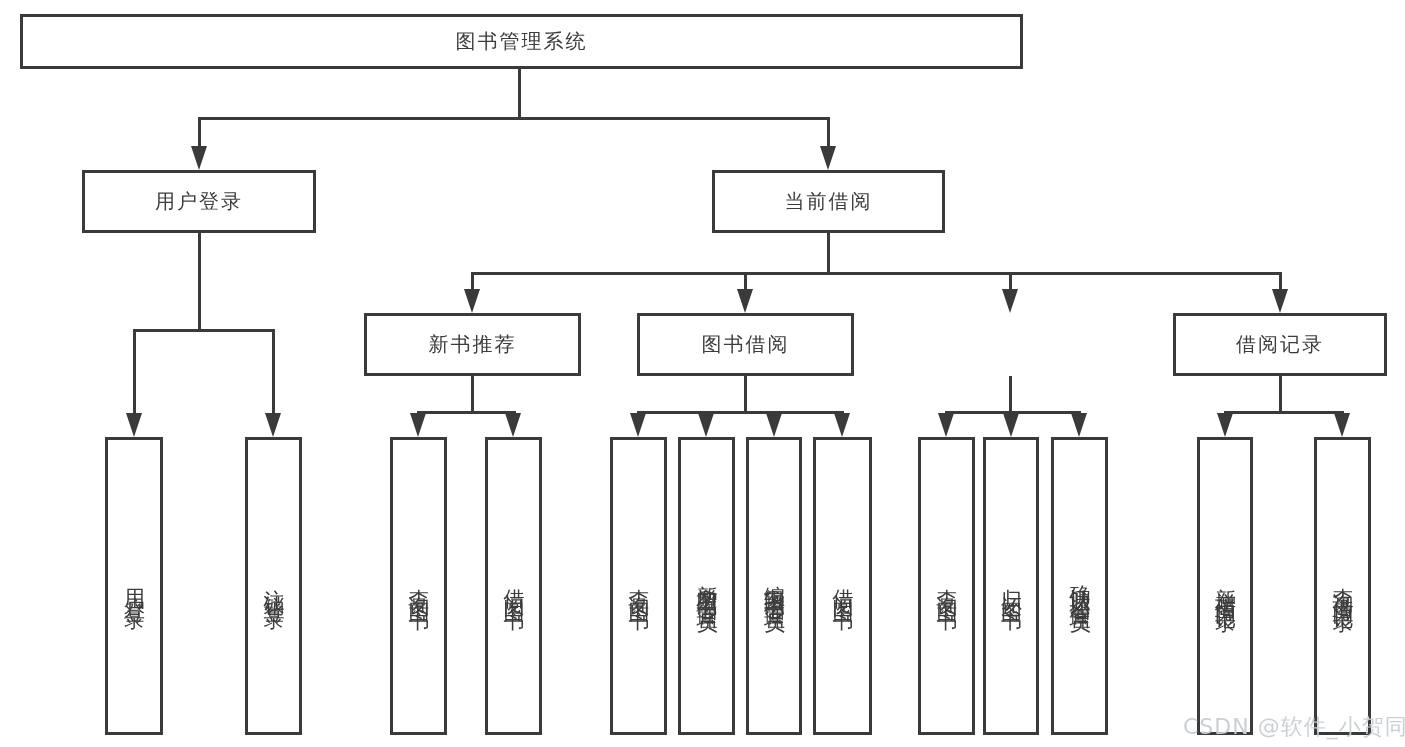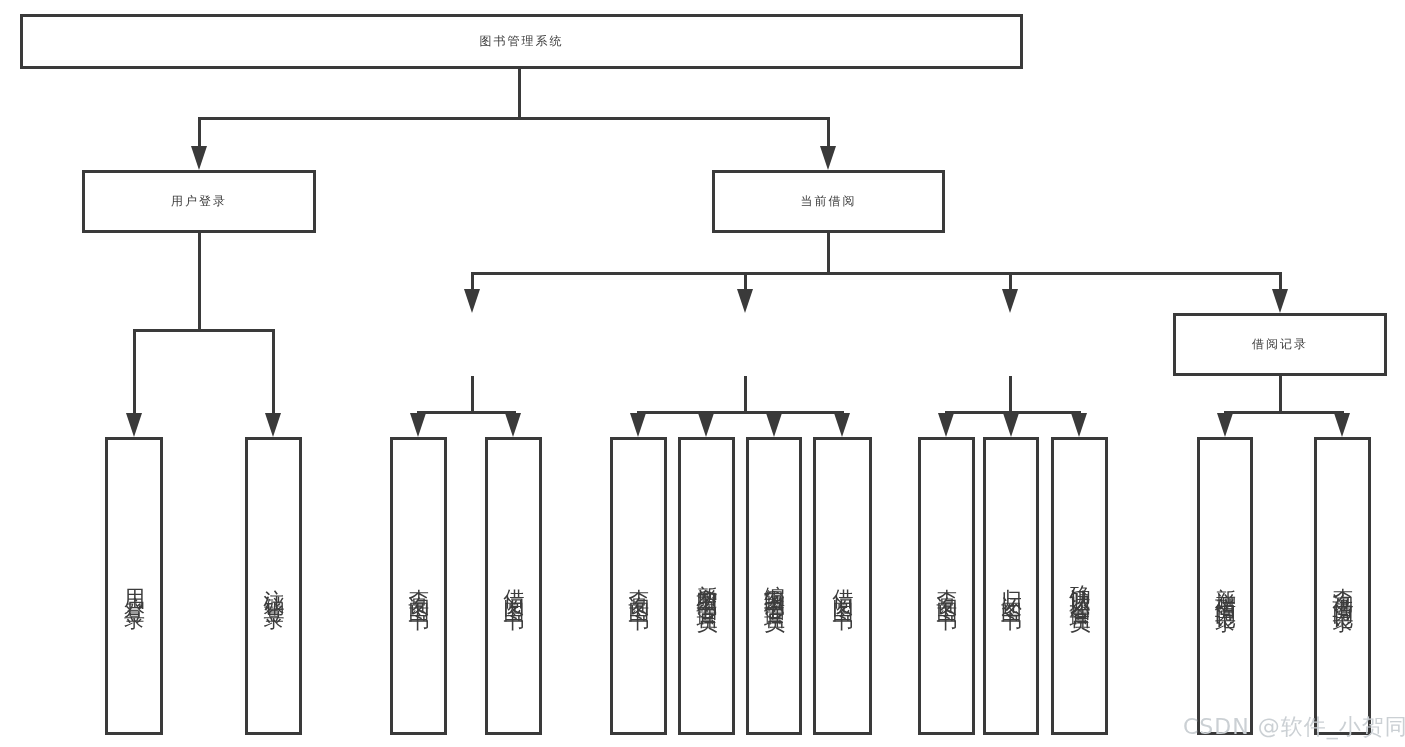--- a/index.html
+++ b/index.html
@@ -15,21 +15,21 @@
     background:var(--bg);
     font-family:"DejaVu Sans","Liberation Sans",sans-serif;
     overflow:hidden;
   }
   .node{
     position:absolute;
     box-sizing:border-box;
     border:3px solid var(--line);
     background:#fff;
     display:flex;align-items:center;justify-content:center;
-    font-size:12px;color:var(--text);
+    font-size:20px;color:var(--text);
     letter-spacing:2px;
     z-index:2;
   }
   .leaf{
     writing-mode:vertical-rl;
     font-size:21px;
     letter-spacing:7px;
     line-height:1;
     text-align:center;
   }
@@ -61,20 +61,26 @@
     <span>图书管理系统</span>
   </div>
 
   <div class="node" style="left:82px;top:170px;width:234px;height:63px;">
     <span>用户登录</span>
   </div>
   <div class="node" style="left:712px;top:170px;width:233px;height:63px;">
     <span>当前借阅</span>
   </div>
 
+  <div class="node" style="left:364px;top:313px;width:217px;height:63px;">
+    <span>新书推荐</span>
+  </div>
+  <div class="node" style="left:637px;top:313px;width:217px;height:63px;">
+    <span>图书借阅</span>
+  </div>
   <div class="node" style="left:1173px;top:313px;width:214px;height:63px;font-family:Liberation Serif, serif;">
     <span>借阅记录</span>
   </div>
 
   <div class="node leaf" style="left:105px;top:437px;width:58px;height:298px;">
     <span>用户登录</span>
   </div>
   <div class="node leaf" style="left:245px;top:437px;width:57px;height:298px;">
     <span>注销登录</span>
   </div>

